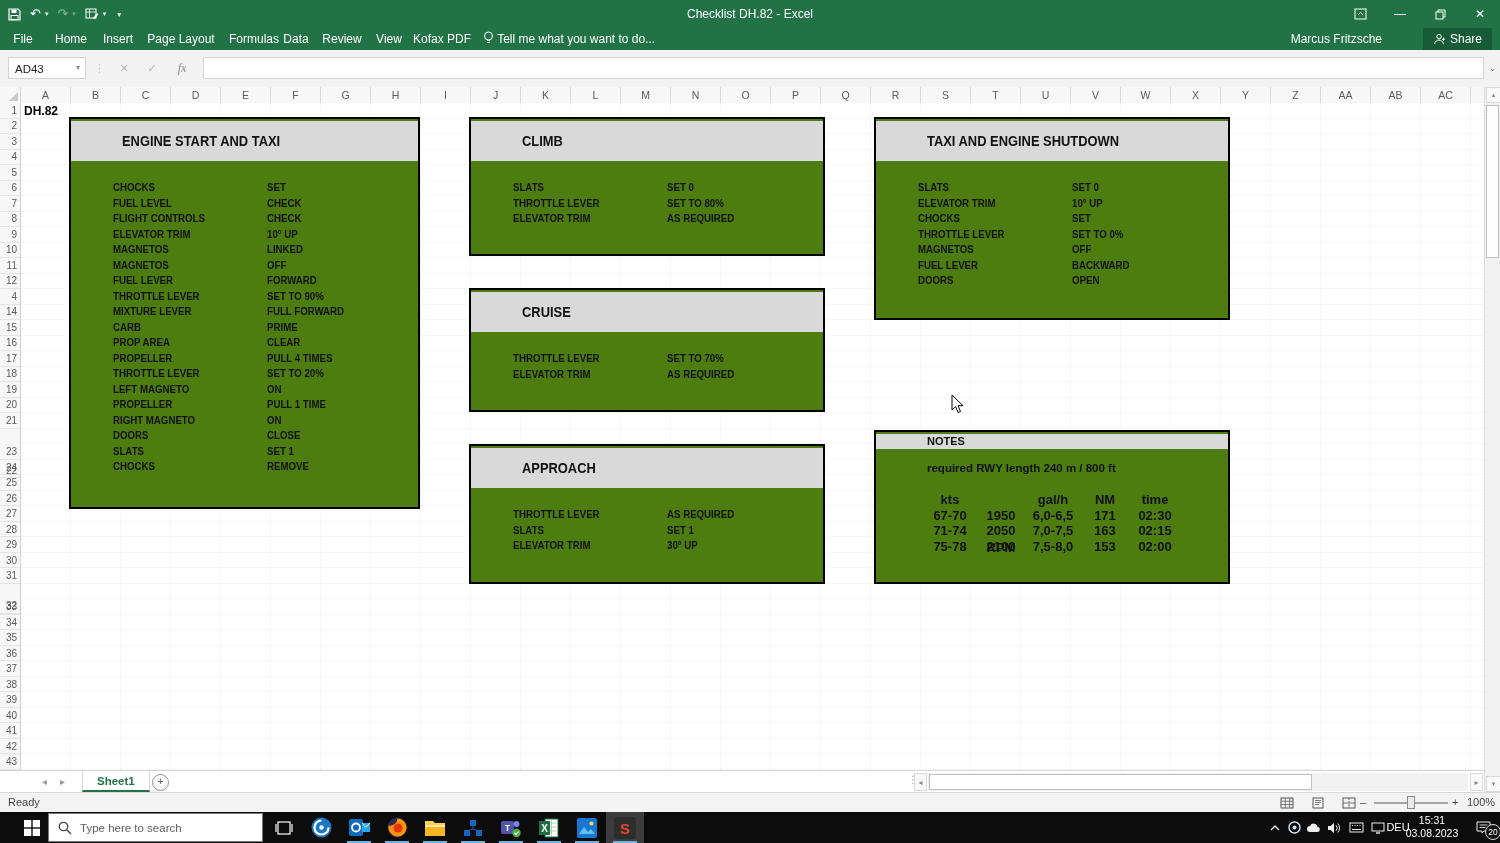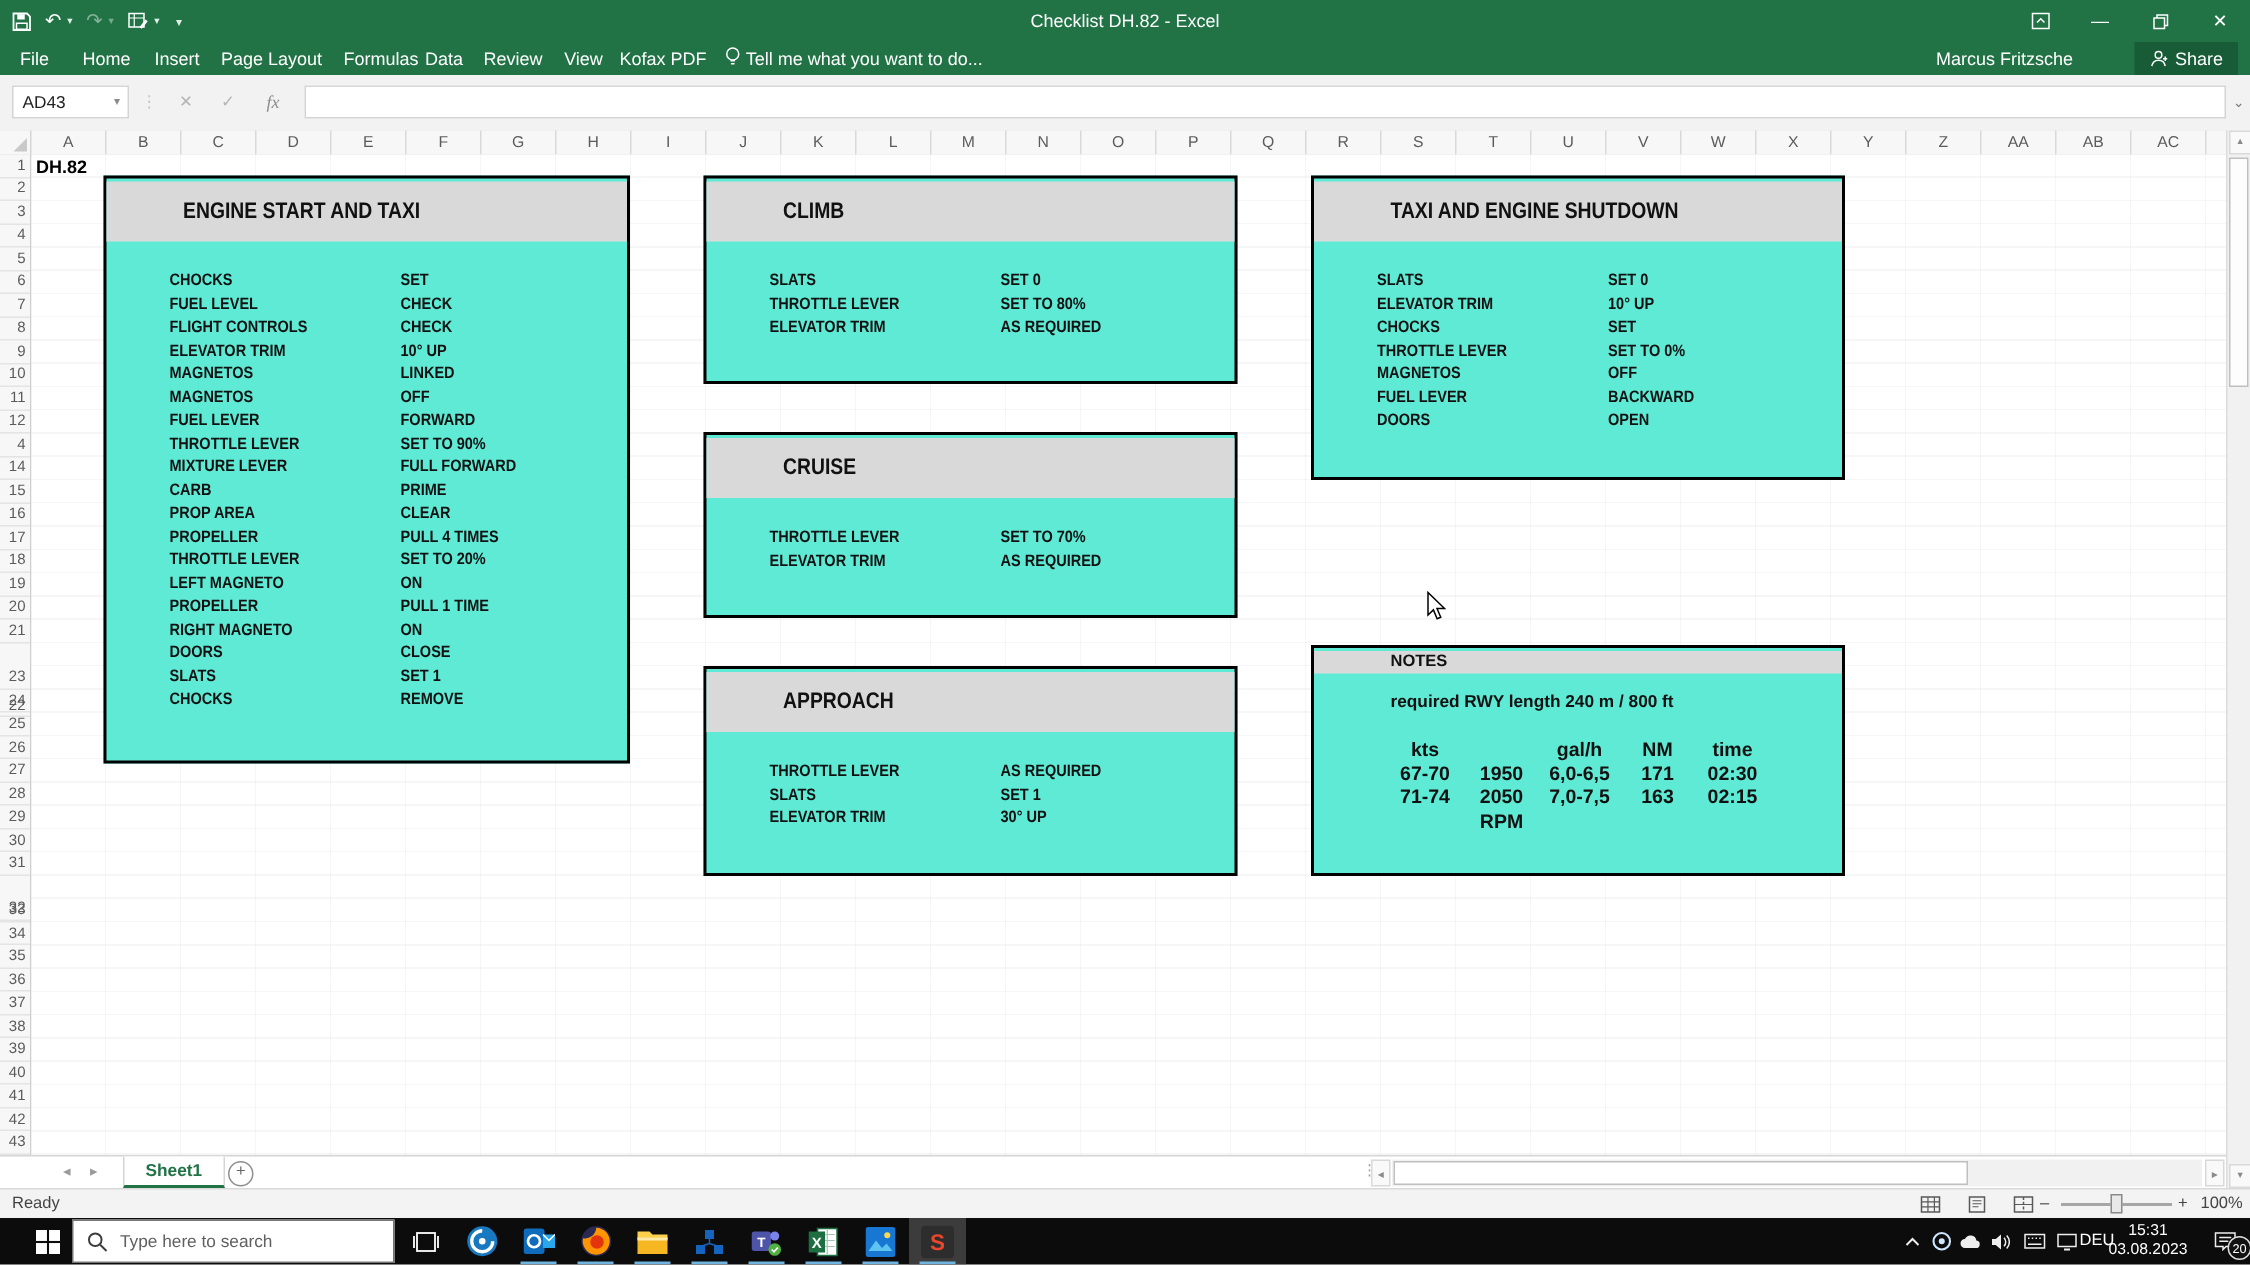--- a/index.html
+++ b/index.html
@@ -38,21 +38,21 @@
   .colh{position:absolute;top:0;height:16px;line-height:16px;text-align:center;font-size:10.5px;color:#5b5b5b;
     border-right:1px solid #d9d9d9;box-sizing:border-box;}
   .rowheads{position:absolute;left:0;top:103px;width:21px;height:667px;background:#f7f7f7;border-right:1px solid #cfcfcf;box-sizing:border-box;}
   .rowh{position:absolute;left:0;width:20px;text-align:right;padding-right:3px;font-size:10px;color:#5b5b5b;
     border-bottom:1px solid #e4e4e4;box-sizing:border-box;display:flex;align-items:center;justify-content:flex-end;}
   .cells{position:absolute;left:21px;top:103px;width:1463px;height:667px;background:#fff;
     background-image:repeating-linear-gradient(to right,transparent 0 49px,rgba(0,0,0,.035) 49px 50px),
                      repeating-linear-gradient(to bottom,transparent 0 14.51px,rgba(0,0,0,.035) 14.51px 15.51px);}
   .a1{position:absolute;left:24px;top:103px;height:16px;line-height:16px;font-size:12px;font-weight:bold;color:#000;}
   
-  .clbox{position:absolute;background:#5eead4;border:2px solid #000;box-sizing:border-box;z-index:5;}
+  .clbox{position:absolute;background:#4d7c0f;border:2px solid #000;box-sizing:border-box;z-index:5;}
   .clband{position:absolute;left:0;right:0;top:2px;height:40px;background:#d9d9d9;}
   .cltitle{position:absolute;left:51px;top:2px;height:40px;line-height:40px;font-size:15px;font-weight:bold;color:#111;white-space:nowrap;}
   .clitems{position:absolute;left:42px;top:61px;right:4px;}
   .clrow{position:relative;height:15.5px;line-height:15.5px;font-size:11px;font-weight:bold;color:#111;}
   .clval{position:absolute;left:154px;top:0;}
   .cnd{display:inline-block;transform:scaleX(.88);transform-origin:0 50%;white-space:nowrap;letter-spacing:0;}
   .cndT{display:inline-block;transform:scaleX(.86);transform-origin:0 50%;white-space:nowrap;}
   
   .nband{position:absolute;left:0;right:0;top:2px;height:15px;background:#d9d9d9;}
   .ntitle{position:absolute;left:51px;top:2px;height:15px;line-height:15px;font-size:11px;font-weight:bold;color:#111;}
@@ -356,20 +356,27 @@
           <div class="ntc" style="left: 199px;">171</div>
           <div class="ntc" style="left: 249px;">02:30</div>
         </div>
         <div class="ntr">
           <div class="ntc" style="left: 44px;">71-74</div>
           <div class="ntc" style="left: 95px;">2050</div>
           <div class="ntc" style="left: 147px;">7,0-7,5</div>
           <div class="ntc" style="left: 199px;">163</div>
           <div class="ntc" style="left: 249px;">02:15</div>
         </div>
+        <div class="ntr">
+          <div class="ntc" style="left: 44px;">75-78</div>
+          <div class="ntc" style="left: 95px;">2100</div>
+          <div class="ntc" style="left: 147px;">7,5-8,0</div>
+          <div class="ntc" style="left: 199px;">153</div>
+          <div class="ntc" style="left: 249px;">02:00</div>
+        </div>
       </div>
   </div>
 
   <div class="cursor">
     <svg width="14" height="20" viewBox="0 0 14 20">
         <path d="M1 1v15l3.6-3.4 2.5 5.9 2.4-1-2.5-5.8H12z" fill="#fff" stroke="#000" stroke-width="1"></path>
       </svg>
   </div>
 
   <div class="vscroll">

